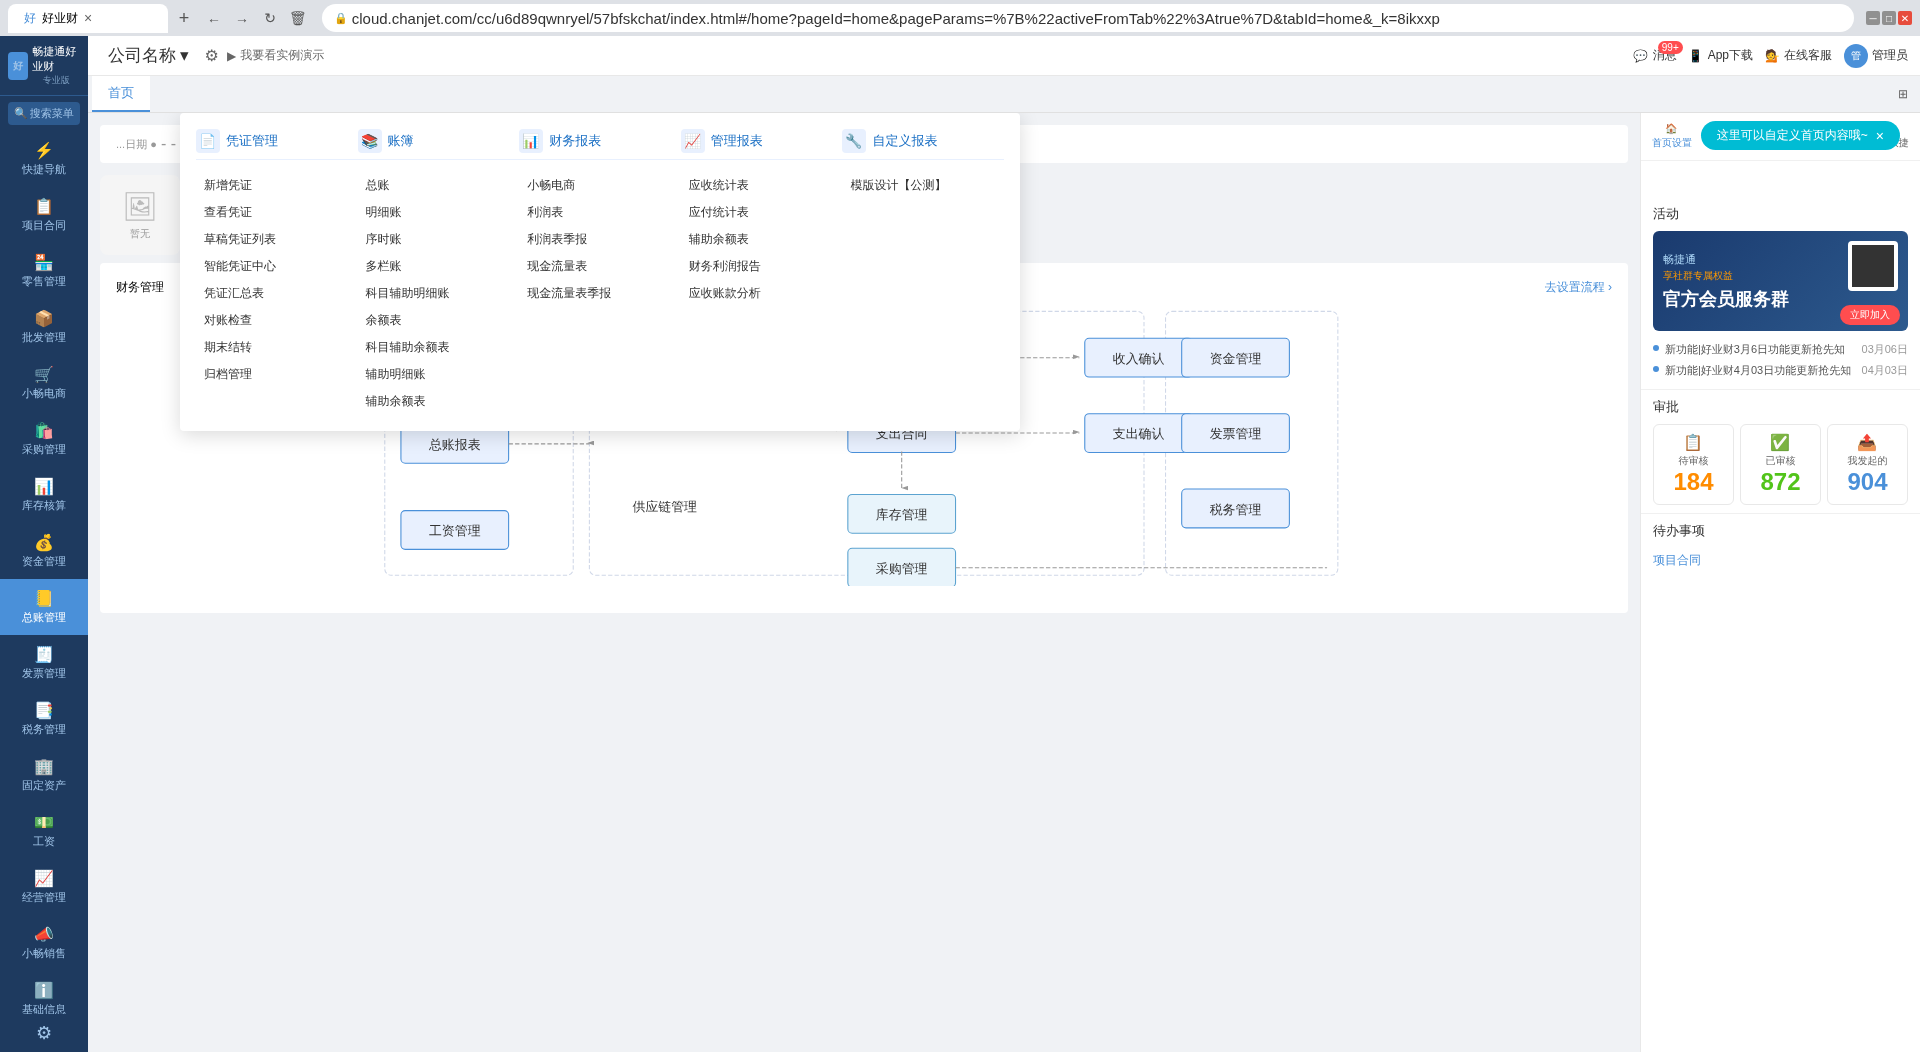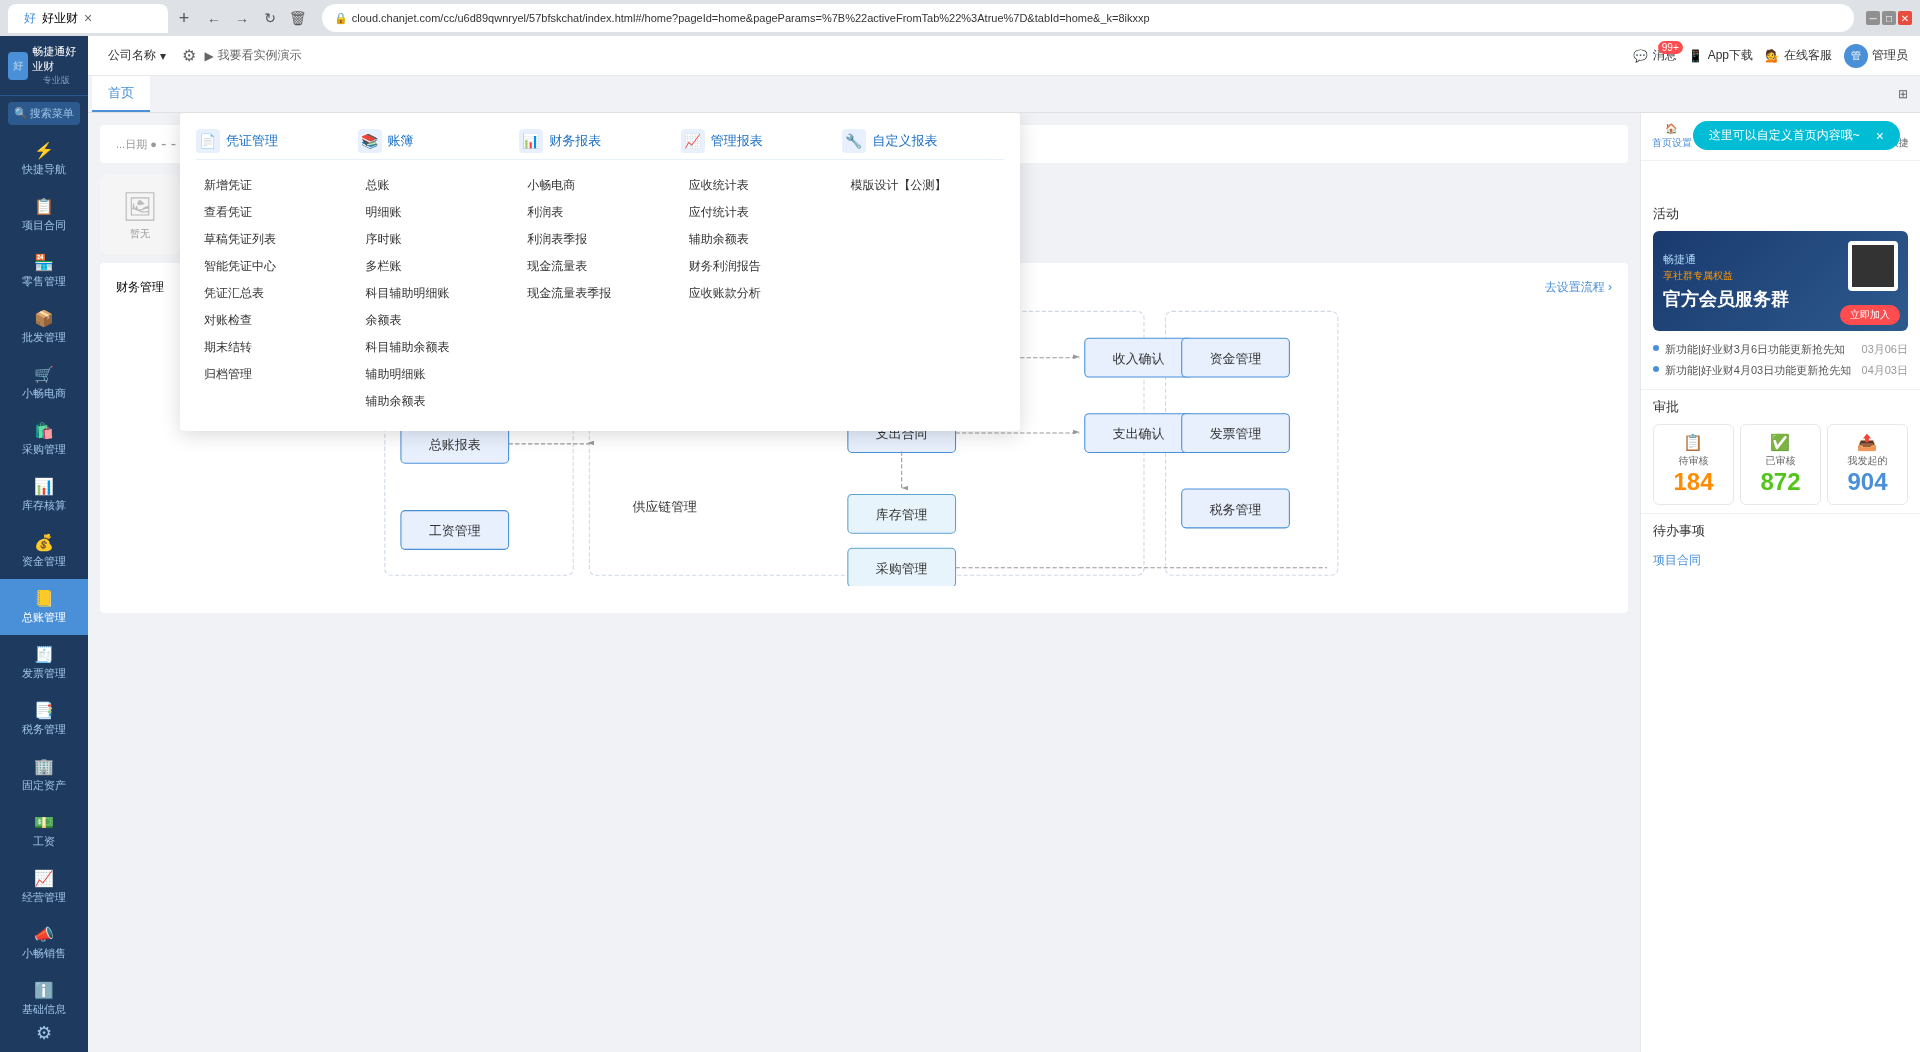--- a/index.html
+++ b/index.html
@@ -34,21 +34,21 @@
     .sidebar-item { width: 100%; padding: 10px 4px; display: flex; flex-direction: column; align-items: center; cursor: pointer; color: #a0c4e8; font-size: 11px; gap: 2px; }
     .sidebar-item.active { background: #4a90d9; color: white; }
     .sidebar-item-icon { font-size: 16px; }
     .sidebar-gear { width: 100%; padding: 8px; display: flex; justify-content: center; color: #a0c4e8; cursor: pointer; font-size: 18px; }
 
     
     .main-content { flex: 1; display: flex; flex-direction: column; overflow: hidden; }
 
     
     .top-header { background: white; height: 40px; display: flex; align-items: center; padding: 0 12px; gap: 8px; border-bottom: 1px solid #e8e8e8; position: relative; z-index: 10; }
-    .header-dropdown { display: flex; align-items: center; gap: 4px; font-size: 12px; color: #333; cursor: pointer; padding: 4px 8px; border-radius: 4px; }
+    .header-dropdown { display: flex; align-items: center; gap: 4px; font-size: 17px; color: #333; cursor: pointer; padding: 4px 8px; border-radius: 4px; }
     .header-settings { color: #666; cursor: pointer; font-size: 16px; }
     .header-demo { display: flex; align-items: center; gap: 4px; color: #666; font-size: 12px; cursor: pointer; }
     .header-spacer { flex: 1; }
     .header-actions { display: flex; align-items: center; gap: 12px; }
     .header-action-item { display: flex; align-items: center; gap: 4px; color: #333; font-size: 12px; cursor: pointer; position: relative; }
     .badge { background: #ff4d4f; color: white; border-radius: 10px; padding: 1px 4px; font-size: 10px; min-width: 16px; text-align: center; position: absolute; top: -6px; right: -6px; }
     .avatar { width: 24px; height: 24px; background: #4a90d9; border-radius: 50%; display: flex; align-items: center; justify-content: center; color: white; font-size: 10px; }
 
     
     .tab-nav { background: #f0f2f5; display: flex; align-items: center; border-bottom: 1px solid #e0e0e0; padding: 0 4px; }
@@ -104,21 +104,21 @@
     .approval-card-label { font-size: 10px; color: #666; }
     .approval-card-num { font-size: 24px; font-weight: bold; color: #333; }
     .approval-card.pending .approval-card-num { color: #ff8c00; }
     .approval-card.done .approval-card-num { color: #52c41a; }
     .approval-card.sent .approval-card-num { color: #4a90d9; }
 
     
     .todo-section { padding: 8px 12px; flex: 1; overflow-y: auto; }
 
     
-    .custom-tooltip { position: absolute; right: 20px; top: 8px; background: #00bcd4; color: white; border-radius: 20px; padding: 6px 16px; font-size: 12px; display: flex; align-items: center; gap: 12px; z-index: 50; }
+    .custom-tooltip { position: absolute; right: 20px; top: 8px; background: #00bcd4; color: white; border-radius: 20px; padding: 6px 16px; font-size: 12px; display: flex; align-items: center; gap: 4px; z-index: 50; }
     .tooltip-close { cursor: pointer; font-size: 14px; margin-left: 4px; }
 
     
     .flow-svg { width: 100%; height: 280px; }
 
     
     ::-webkit-scrollbar { width: 4px; height: 4px; }
     ::-webkit-scrollbar-track { background: #f1f1f1; }
     ::-webkit-scrollbar-thumb { background: #ccc; border-radius: 2px; }
 
@@ -140,21 +140,21 @@
     <div class="tab-new">+</div>
   </div>
   <div class="browser-controls">
     <div class="browser-btn">←</div>
     <div class="browser-btn">→</div>
     <div class="browser-btn">↻</div>
     <div class="browser-btn">🗑</div>
   </div>
   <div class="address-bar">
     <span style="color:#666;font-size:11px;">🔒</span>
-    <span style="font-size:11px;overflow:hidden;white-space:nowrap;text-overflow:ellipsis;">cloud.chanjet.com/cc/u6d89qwnryel/57bfskchat/index.html#/home?pageId=home&amp;pageParams=%7B%22activeFromTab%22%3Atrue%7D&amp;tabId=home&amp;_k=8ikxxp</span>
+    <span style="font-size:15px;overflow:hidden;white-space:nowrap;text-overflow:ellipsis;">cloud.chanjet.com/cc/u6d89qwnryel/57bfskchat/index.html#/home?pageId=home&amp;pageParams=%7B%22activeFromTab%22%3Atrue%7D&amp;tabId=home&amp;_k=8ikxxp</span>
   </div>
   <div class="window-controls">
     <div class="win-btn win-min">─</div>
     <div class="win-btn win-max">□</div>
     <div class="win-btn win-close">✕</div>
   </div>
 </div>
 
 <div class="app-container">
 

